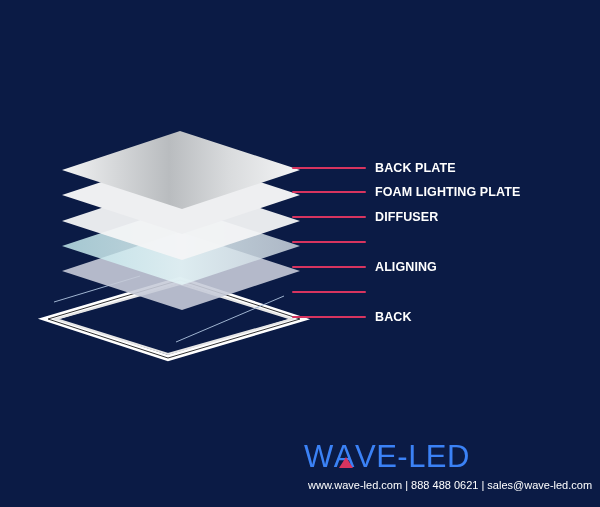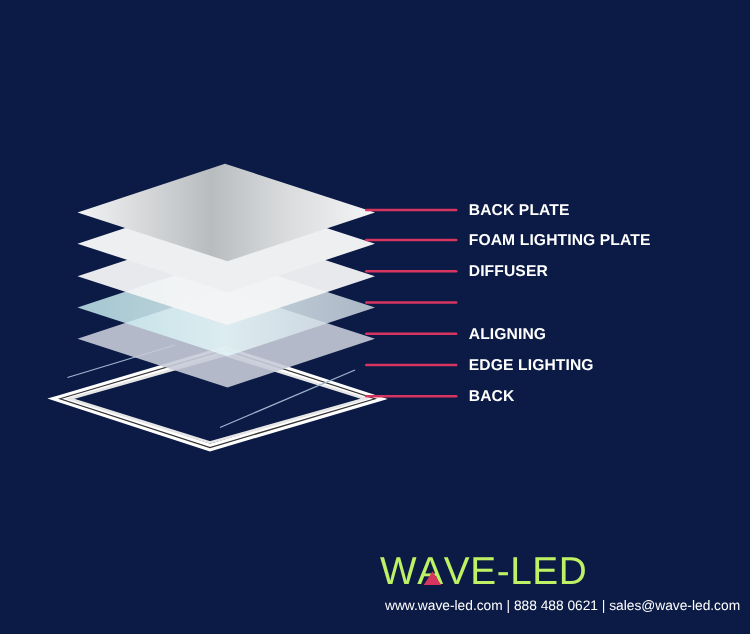--- a/index.html
+++ b/index.html
@@ -1,21 +1,21 @@
 <!DOCTYPE html>
 <html><head>
 <meta charset="utf-8">
 <style>
   html, body { margin:0; padding:0; }
   body { width:600px; height:507px; background:#0b1b45; position:relative; overflow:hidden; font-family:"Liberation Sans", sans-serif; }
   .diagram { position:absolute; left:0; top:0; width:320px; height:400px; }
   .label-row { position:absolute; left:292px; height:14px; display:flex; align-items:center; }
   .label-line { width:74px; height:2px; border-radius:1px; margin-right:9px; }
   .label-text { color:#ffffff; font-weight:bold; font-size:12.5px; letter-spacing:0.1px; white-space:nowrap; }
-  .logo { position:absolute; left:304px; top:440px; color:#bef264; font-size:31px; letter-spacing:0.5px; font-weight:normal; line-height:34px; }
+  .logo { position:absolute; left:304px; top:440px; color:#3b82f6; font-size:31px; letter-spacing:0.5px; font-weight:normal; line-height:34px; }
   .logo .a-wrap { position:relative; display:inline-block; }
   .contact { position:absolute; left:308px; top:479px; color:#ffffff; font-size:11px; white-space:nowrap; }
 </style>
 </head>
 <body>
 
 <svg class="diagram" viewBox="0 0 320 400" width="320" height="400">
   <defs>
     <linearGradient id="metal" x1="0" y1="0" x2="1" y2="0">
       <stop offset="0" stop-color="#f2f3f4"></stop>
@@ -64,21 +64,20 @@
   </div>
   <div class="label-row" style="top:235px">
     <span class="label-line" style="background:#d7345f"></span>
   </div>
   <div class="label-row" style="top:260px">
     <span class="label-line" style="background:#d7345f"></span>
     <span class="label-text">ALIGNING</span>
   </div>
   <div class="label-row" style="top:285px">
     <span class="label-line" style="background:#d7345f"></span>
-    <span class="label-text">EDGE LIGHTING</span>
   </div>
   <div class="label-row" style="top:310px">
     <span class="label-line" style="background:#d7345f"></span>
     <span class="label-text">BACK</span>
   </div>
 </div>
 
 <div class="logo">
   <span>W</span><span class="a-wrap"><span>A</span><svg style="position:absolute;left:5px;top:17px" width="14" height="11" viewBox="0 0 14 11">
         <polygon points="7,0 14,11 0,11" fill="#d7345f"></polygon>

